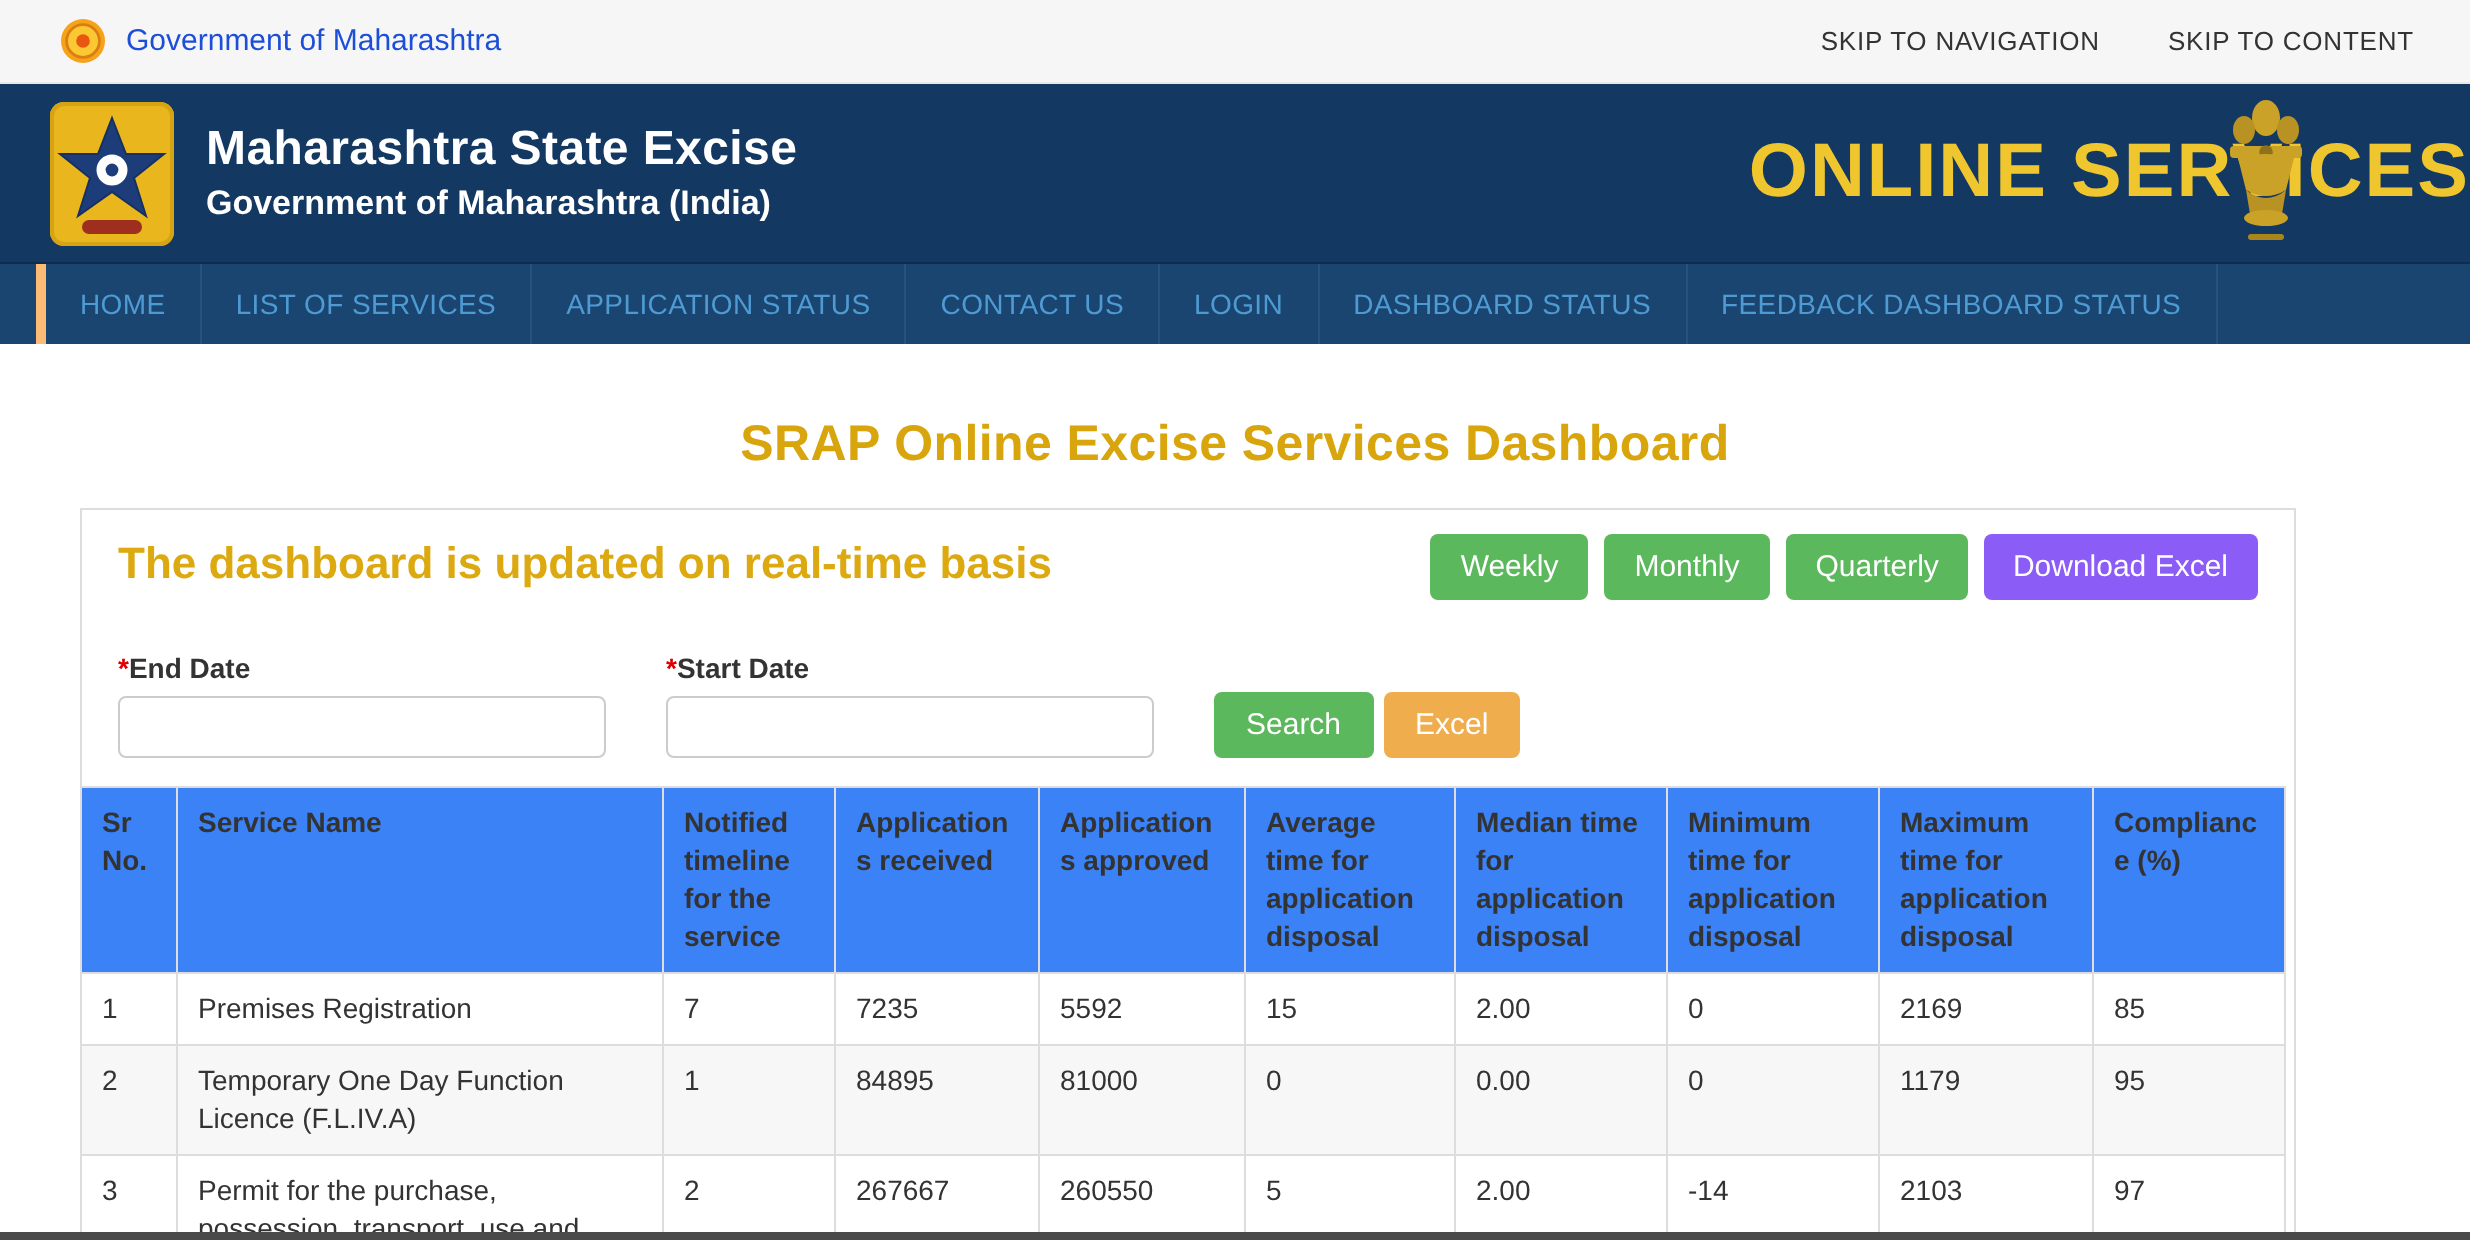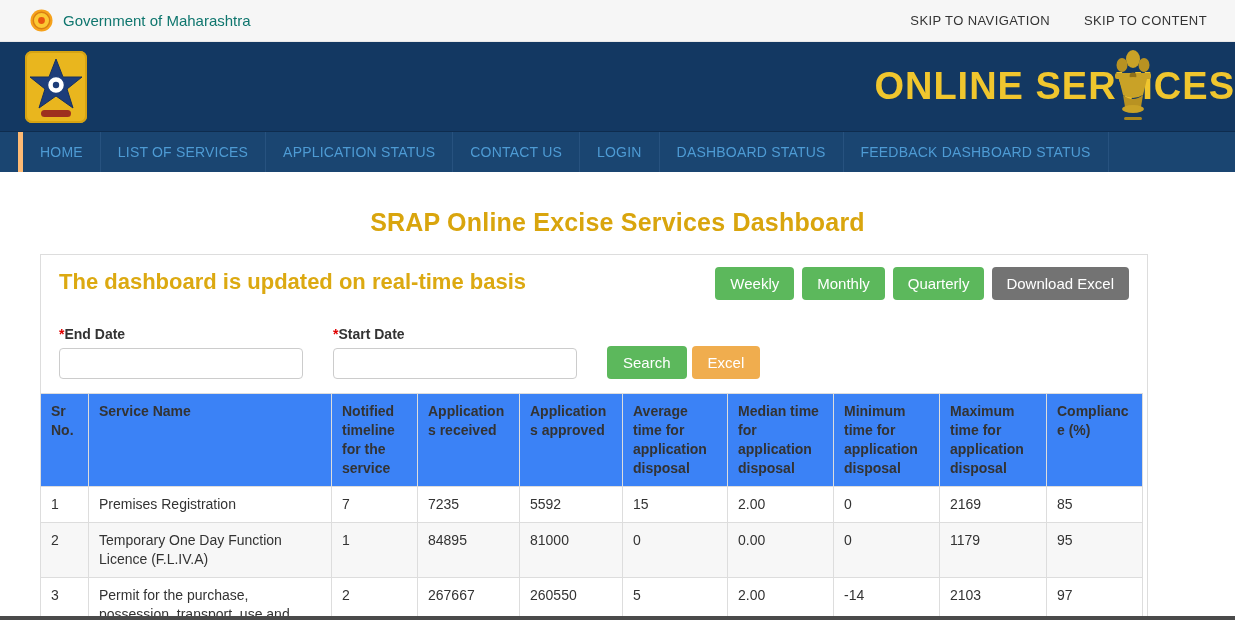--- a/index.html
+++ b/index.html
@@ -15,21 +15,21 @@
   
   .topbar {
     height: 42px;
     background: #f6f6f6;
     border-bottom: 1px solid #e8e8e8;
     display: flex;
     align-items: center;
     padding: 0 28px 0 30px;
   }
   .topbar-brand { display: flex; align-items: center; gap: 10px; }
-  .topbar-brand span { font-size: 15px; color: #0f766e; }
+  .topbar-brand span { font-size: 15px; color: #1d4ed8; }
   .topbar-links { margin-left: auto; display: flex; gap: 34px; align-items: flex-end; }
   .topbar-links a {
     font-size: 13px; color: #333; text-decoration: none;
     letter-spacing: .4px; cursor: pointer;
   }
 
   
   .masthead {
     height: 89px;
     background: #133862;
@@ -109,21 +109,21 @@
   .head-buttons { margin-left: auto; display: flex; gap: 8px; }
   .btn {
     border: none; border-radius: 4px;
     color: #fff; font-size: 15px;
     font-family: "Liberation Sans", sans-serif;
     padding: 8px 15px;
     cursor: pointer;
     white-space: nowrap;
   }
   .btn-green  { background: #5cb85c; }
-  .btn-red    { background: #737373; padding-left: 14px; }
+  .btn-red    { background: #8b5cf6; padding-left: 14px; }
   .btn-orange { background: #f0ad4e; }
 
   
   .filter-row {
     display: flex;
     padding: 26px 18px 14px 18px;
   }
   .duration-label {
     width: 276px;
     font-size: 15px;
@@ -196,20 +196,22 @@
   <div class="portal-title">ONLINE SERVICES</div>
   <div class="logo-badge">
     <svg viewBox="0 0 62 72">
       <polygon points="31,8 38,26 57,26 42,38 48,57 31,45 14,57 20,38 5,26 24,26" fill="#1d3d7a" stroke="#16305f" stroke-width="1"></polygon>
       <circle cx="31" cy="34" r="8.5" fill="#ffffff" stroke="#1d3d7a" stroke-width="1.5"></circle>
       <circle cx="31" cy="34" r="3.2" fill="#1d3d7a"></circle>
       <rect x="16" y="59" width="30" height="7" rx="3.5" fill="#9e2f1e"></rect>
     </svg>
   </div>
   <div class="org-text">
+    <div class="org-name">Maharashtra State Excise</div>
+    <div class="org-sub">Government of Maharashtra (India)</div>
   </div>
   <svg class="ashoka" viewBox="0 0 48 76">
     <ellipse cx="24" cy="10" rx="7" ry="9" fill="#c9a227"></ellipse>
     <ellipse cx="13" cy="16" rx="5.5" ry="7" fill="#b89222"></ellipse>
     <ellipse cx="35" cy="16" rx="5.5" ry="7" fill="#b89222"></ellipse>
     <rect x="6" y="24" width="36" height="6" rx="2" fill="#c9a227"></rect>
     <circle cx="24" cy="27" r="3.4" fill="#8f711a"></circle>
     <path d="M10 30 Q24 26 38 30 L34 46 Q24 52 14 46 Z" fill="#c9a227"></path>
     <path d="M14 46 Q24 54 34 46 L32 58 Q24 63 16 58 Z" fill="#b89222"></path>
     <ellipse cx="24" cy="60" rx="11" ry="4" fill="#c9a227"></ellipse>

